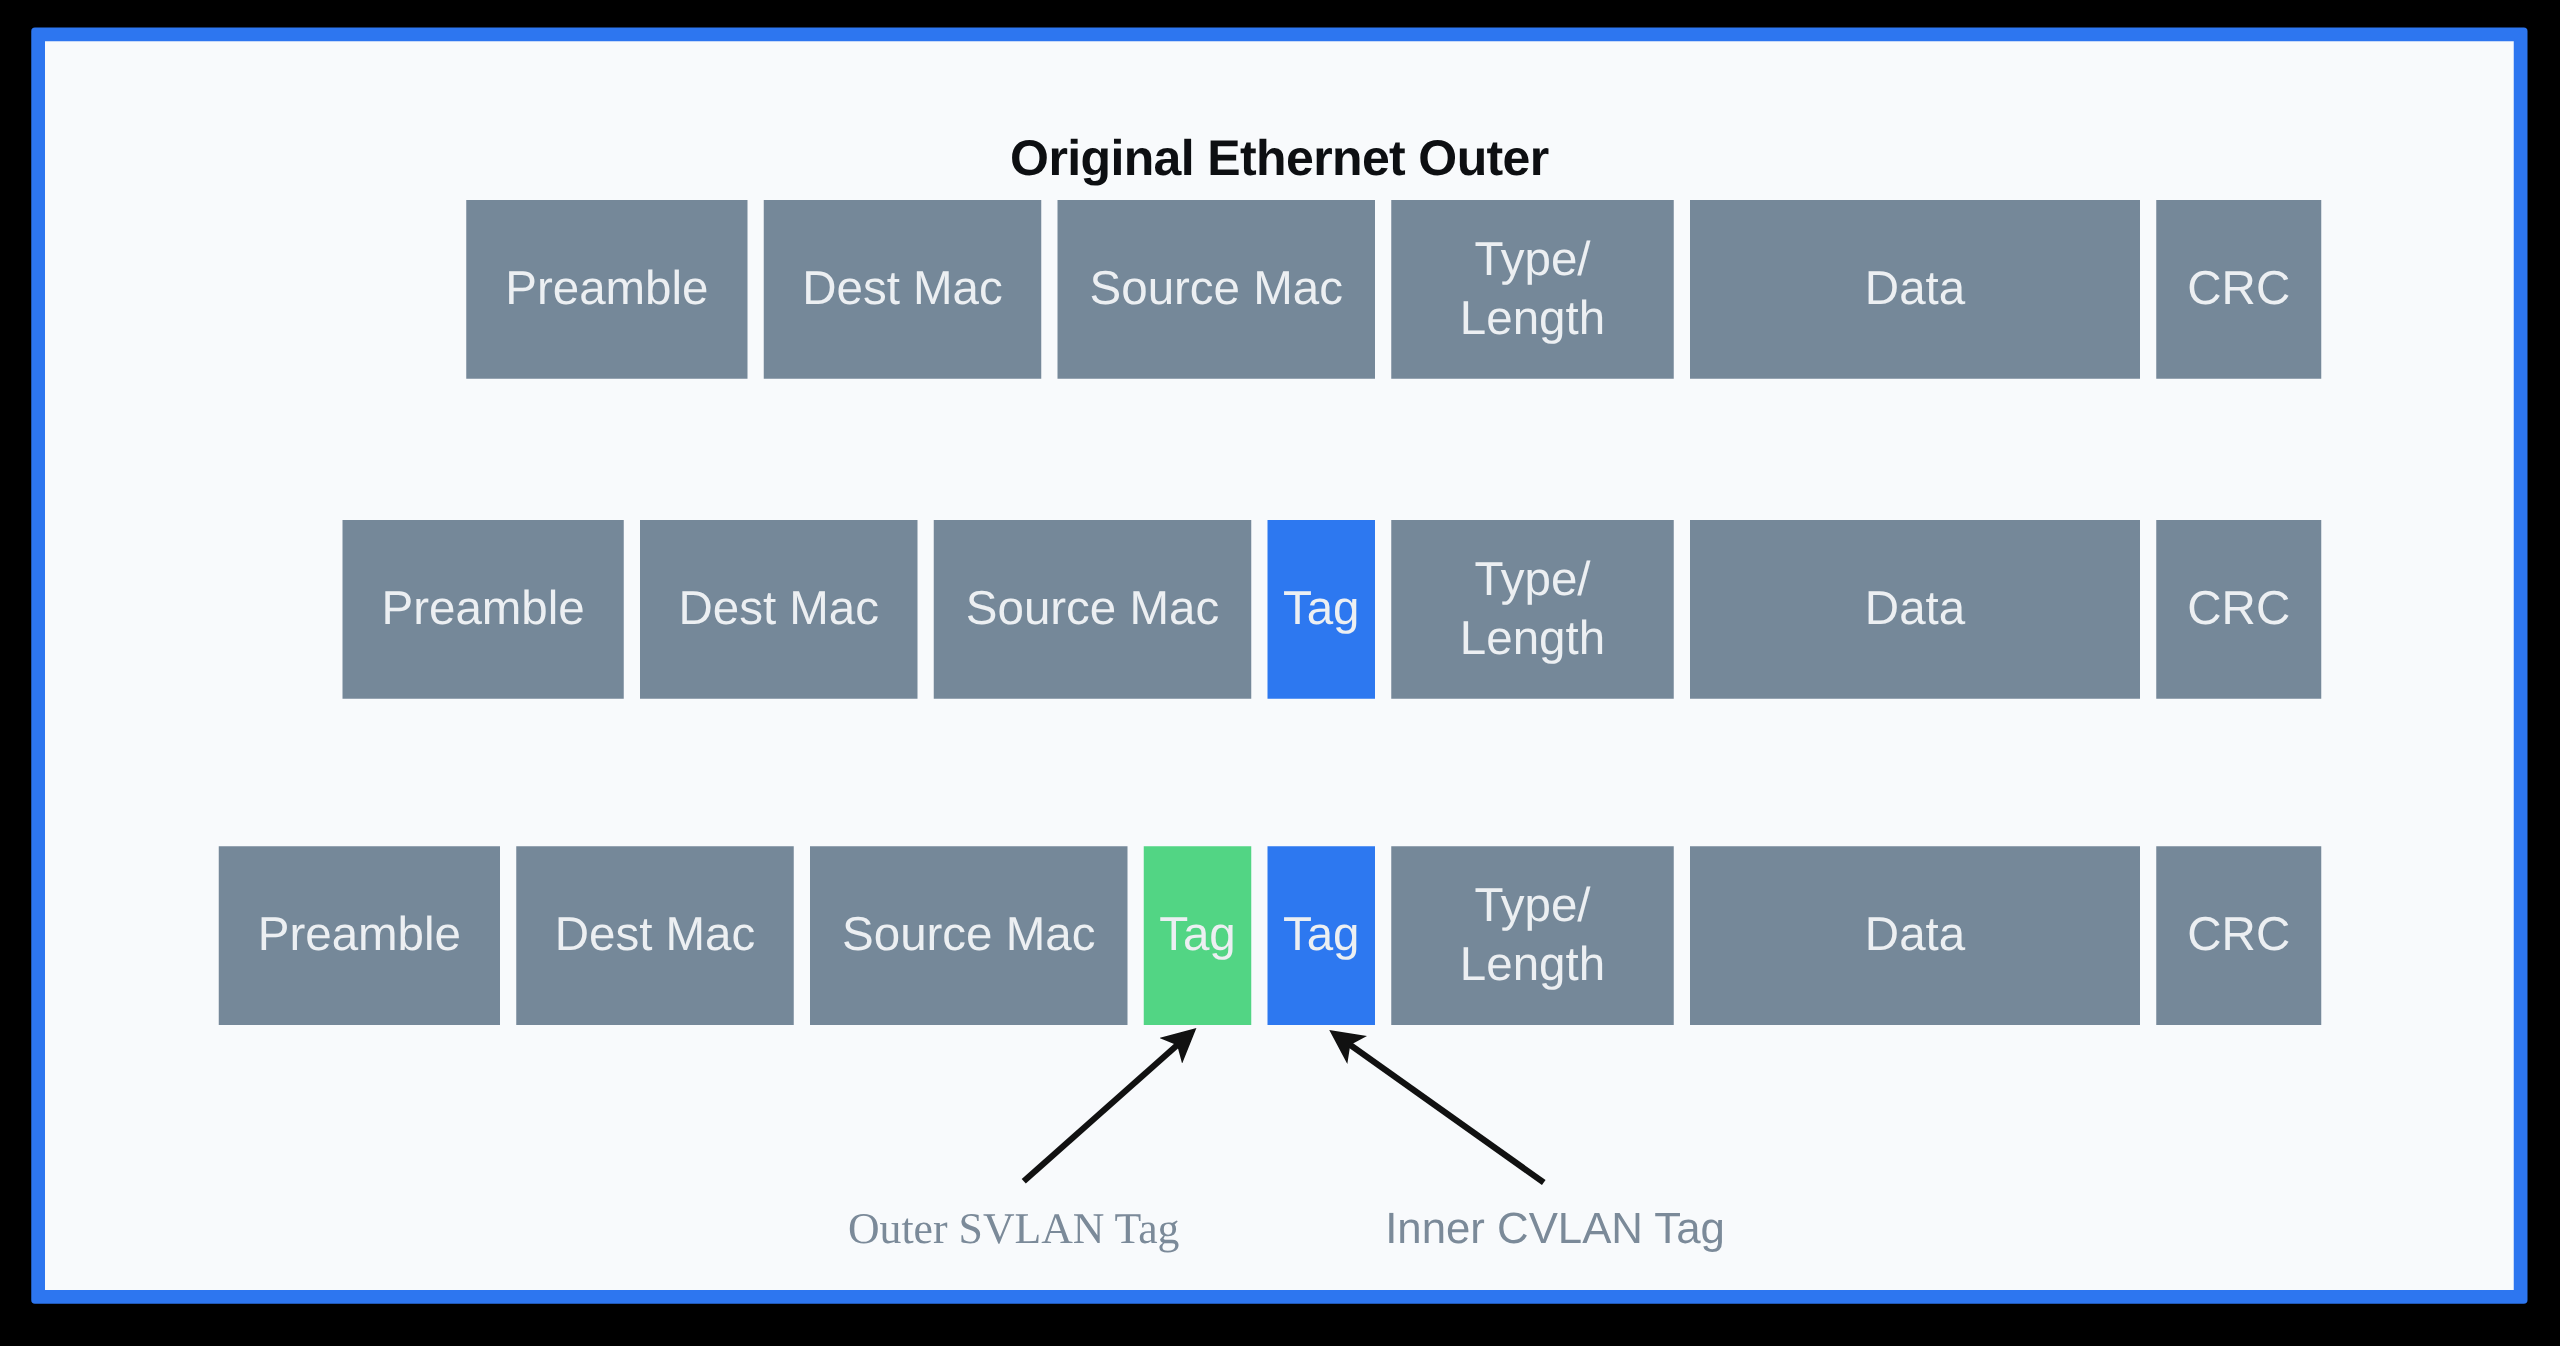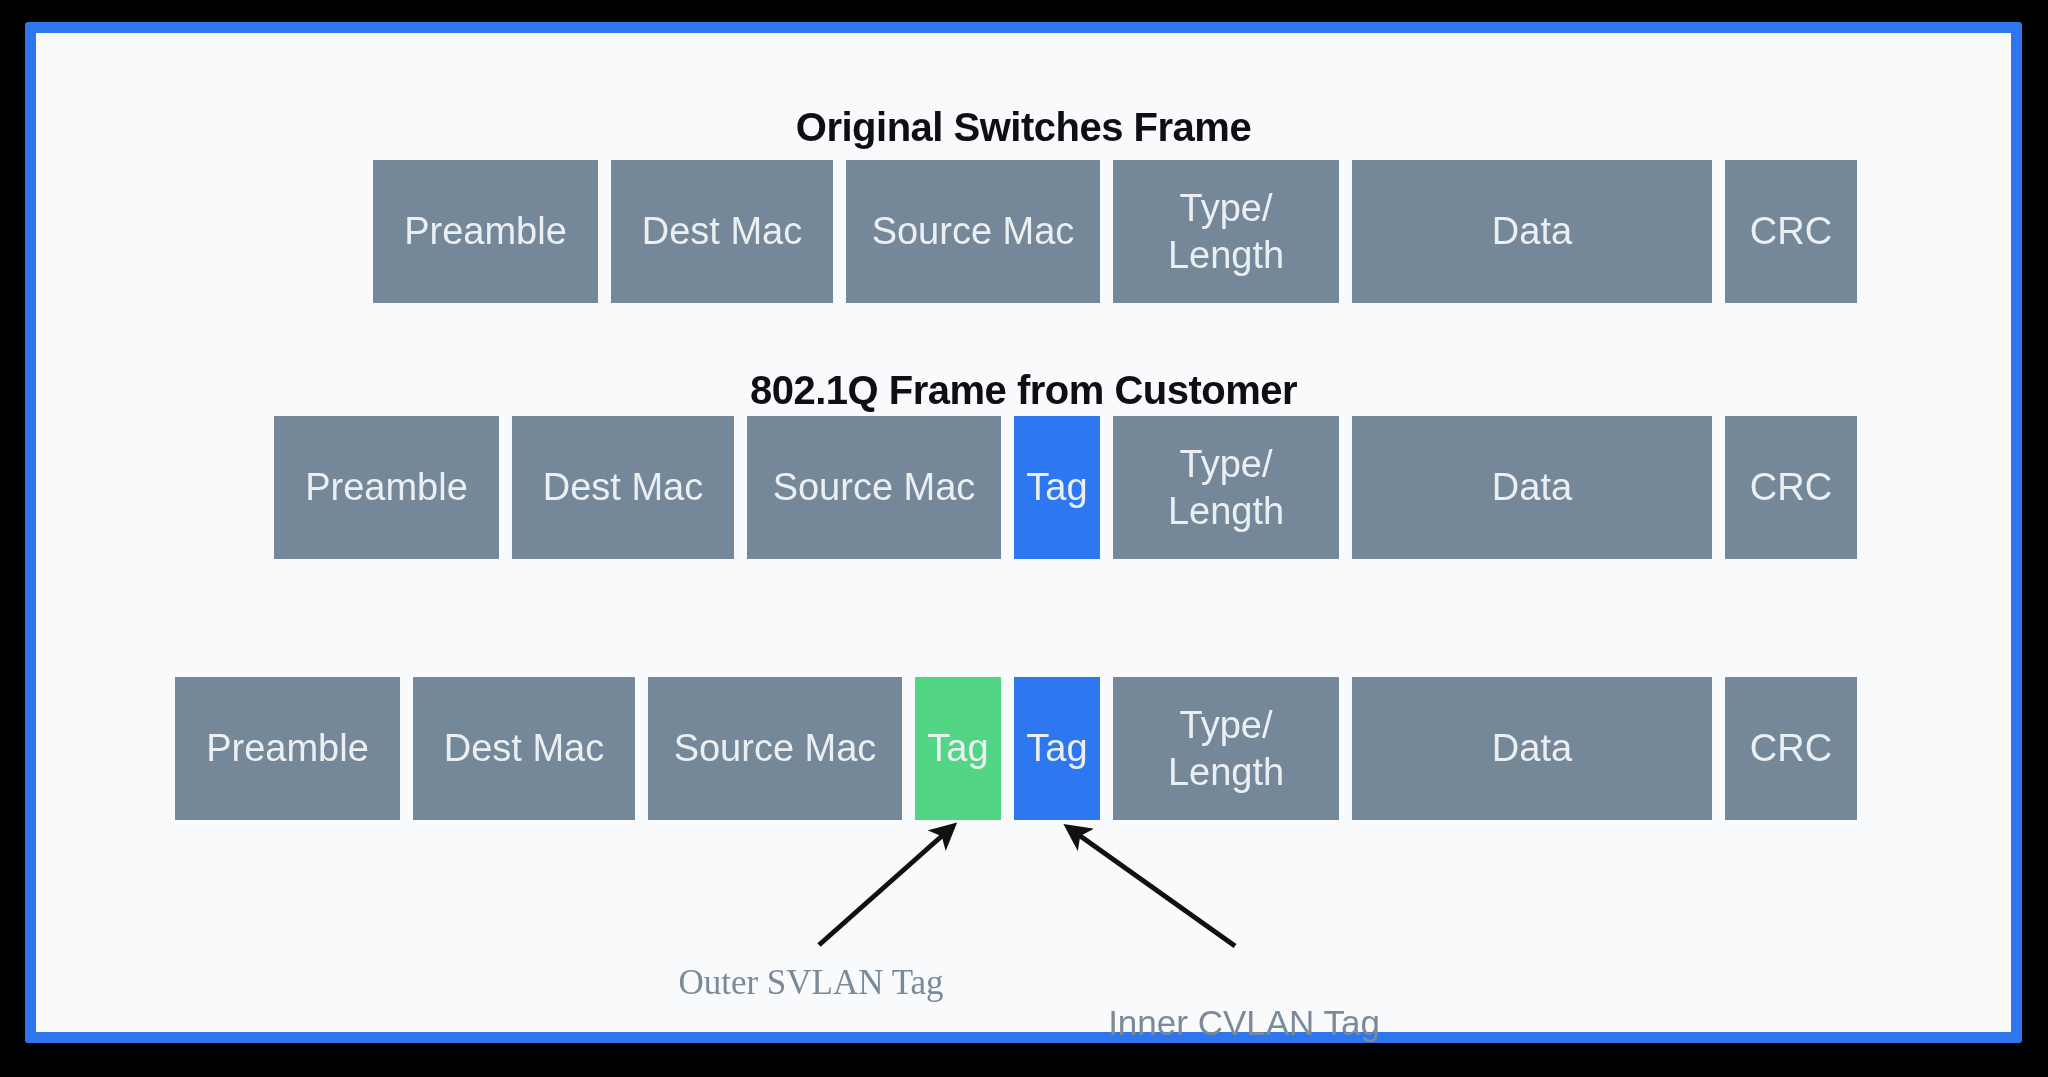--- a/index.html
+++ b/index.html
@@ -71,39 +71,38 @@
   }
   .annotation {
     position: absolute;
     top: 930px;
     transform: translateX(-50%);
     font-size: 35px;
     color: #7B8A99;
     white-space: nowrap;
   }
   .annotation.a1 { left: 775px; font-family: Liberation Serif, serif; }
-  .annotation.a2 { left: 1208px; margin-top: 40px; }
+  .annotation.a2 { left: 1208px; }
 </style>
 </head>
 <body>
 
 <div class="card">
 
-  <h2 class="frame-title t1">Original Switches Frame</h2>
+  <h2 class="frame-title t1">Original Ethernet Outer</h2>
   <div class="frame-row r1">
       <div class="field" style="width: 225px; background: rgb(117, 136, 153);">Preamble</div>
       <div class="field" style="width: 222px; background: rgb(117, 136, 153);">Dest Mac</div>
       <div class="field" style="width: 254px; background: rgb(117, 136, 153);">Source Mac</div>
       <div class="field" style="width: 226px; background: rgb(117, 136, 153);">Type/
 Length</div>
       <div class="field" style="width: 360px; background: rgb(117, 136, 153);">Data</div>
       <div class="field" style="width: 132px; background: rgb(117, 136, 153);">CRC</div>
     </div>
 
-  <h2 class="frame-title t2">802.1Q Frame from Customer</h2>
   <div class="frame-row r2">
       <div class="field" style="width: 225px; background: rgb(117, 136, 153);">Preamble</div>
       <div class="field" style="width: 222px; background: rgb(117, 136, 153);">Dest Mac</div>
       <div class="field" style="width: 254px; background: rgb(117, 136, 153);">Source Mac</div>
       <div class="field" style="width: 86px; background: rgb(45, 120, 240);">Tag</div>
       <div class="field" style="width: 226px; background: rgb(117, 136, 153);">Type/
 Length</div>
       <div class="field" style="width: 360px; background: rgb(117, 136, 153);">Data</div>
       <div class="field" style="width: 132px; background: rgb(117, 136, 153);">CRC</div>
     </div>

